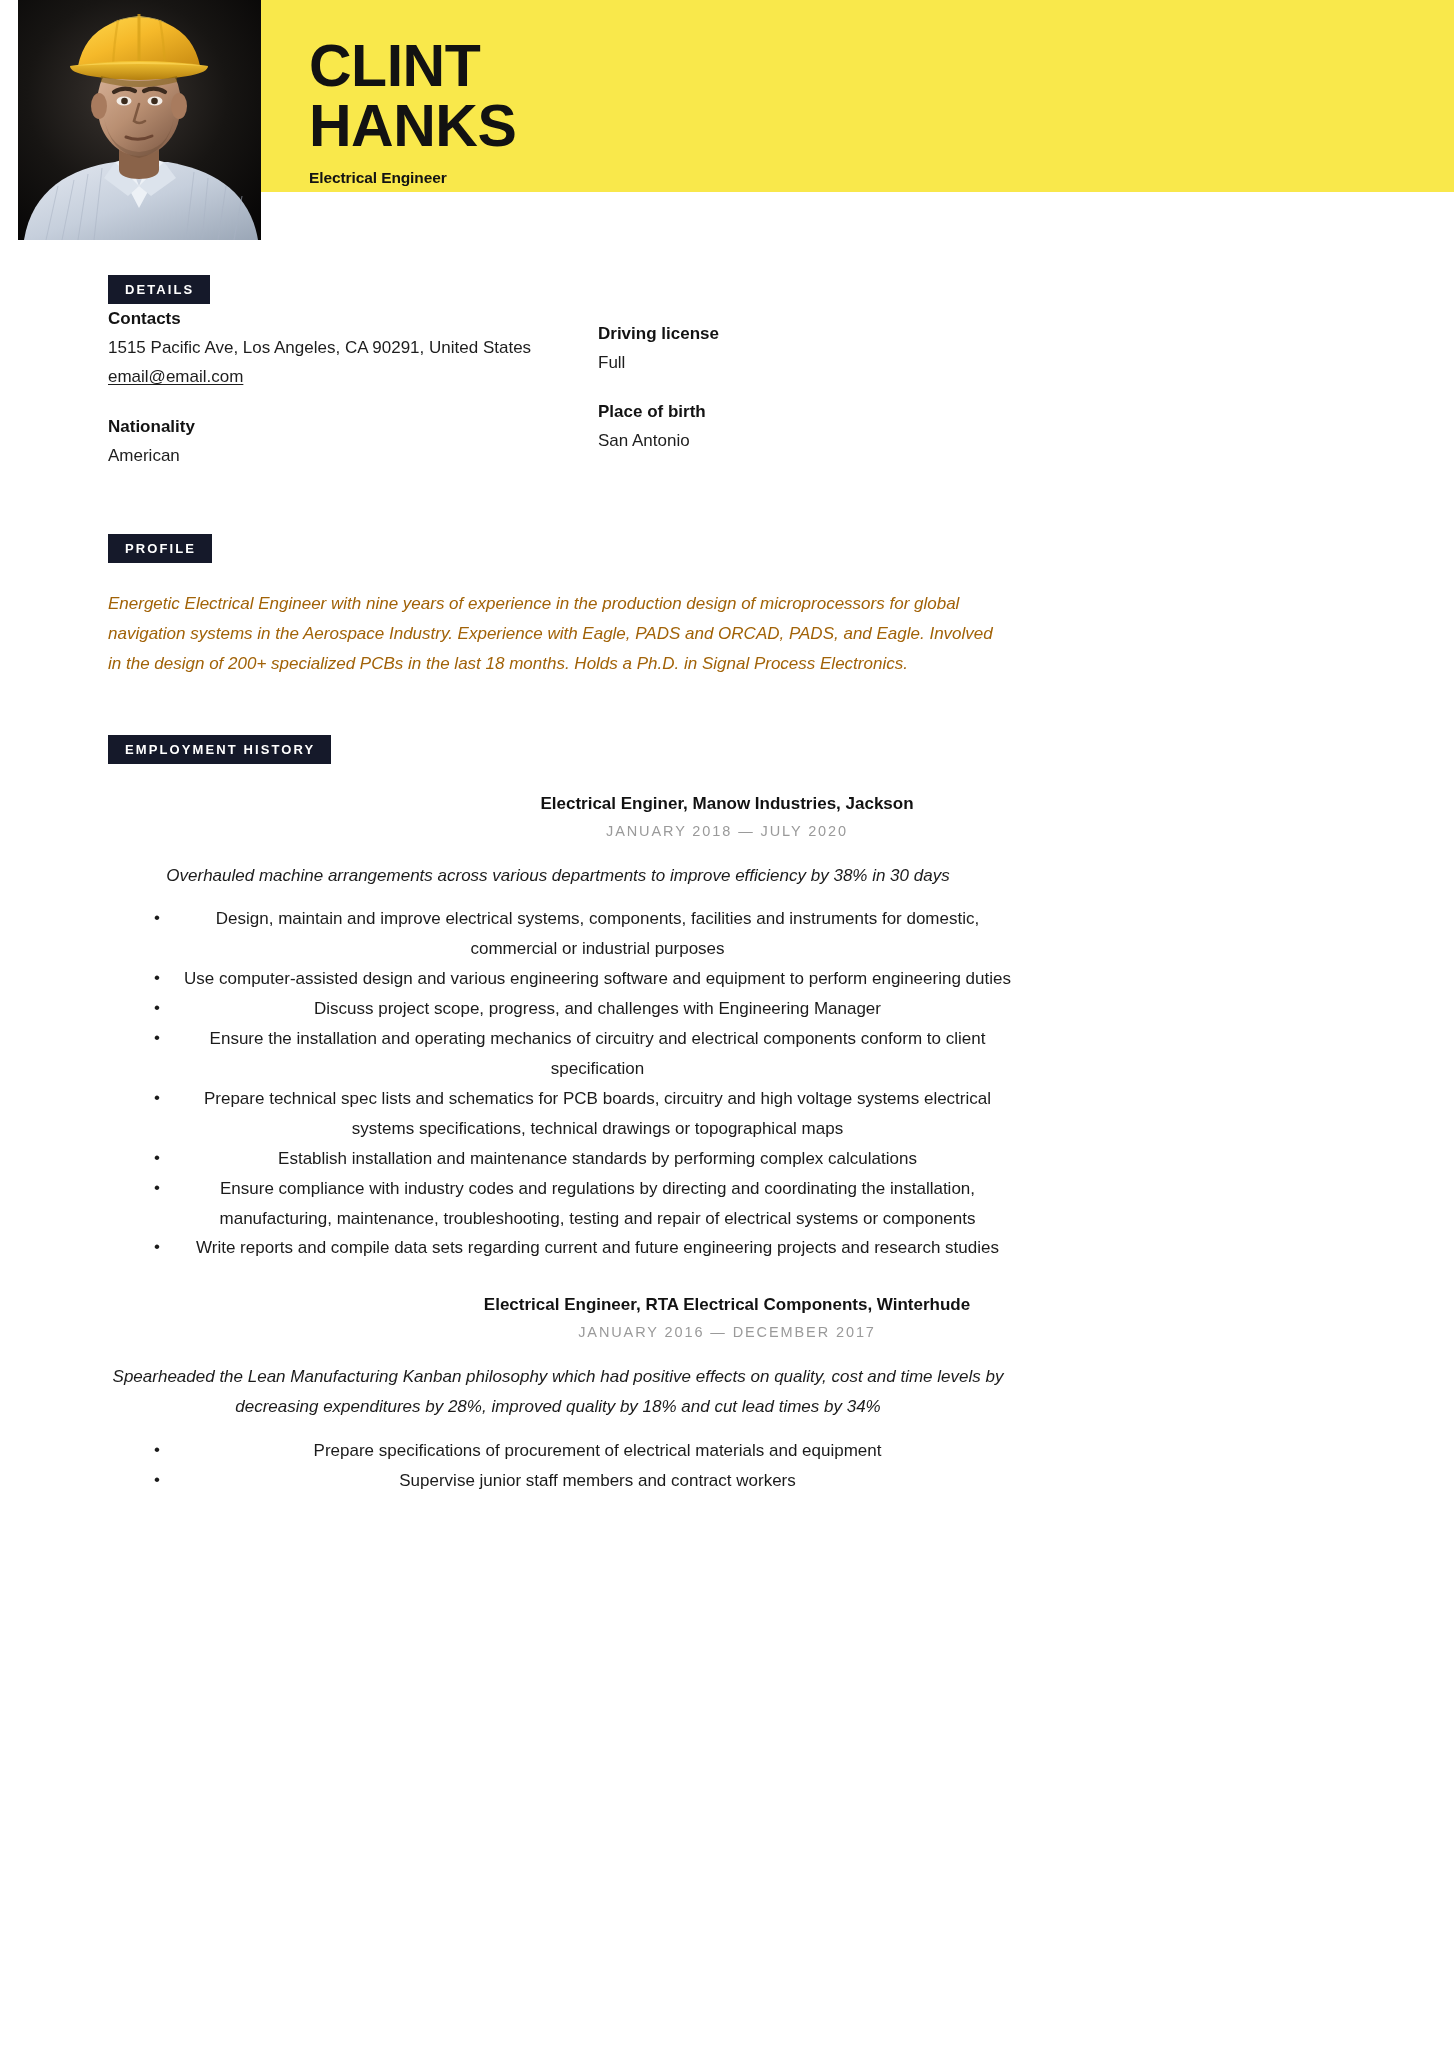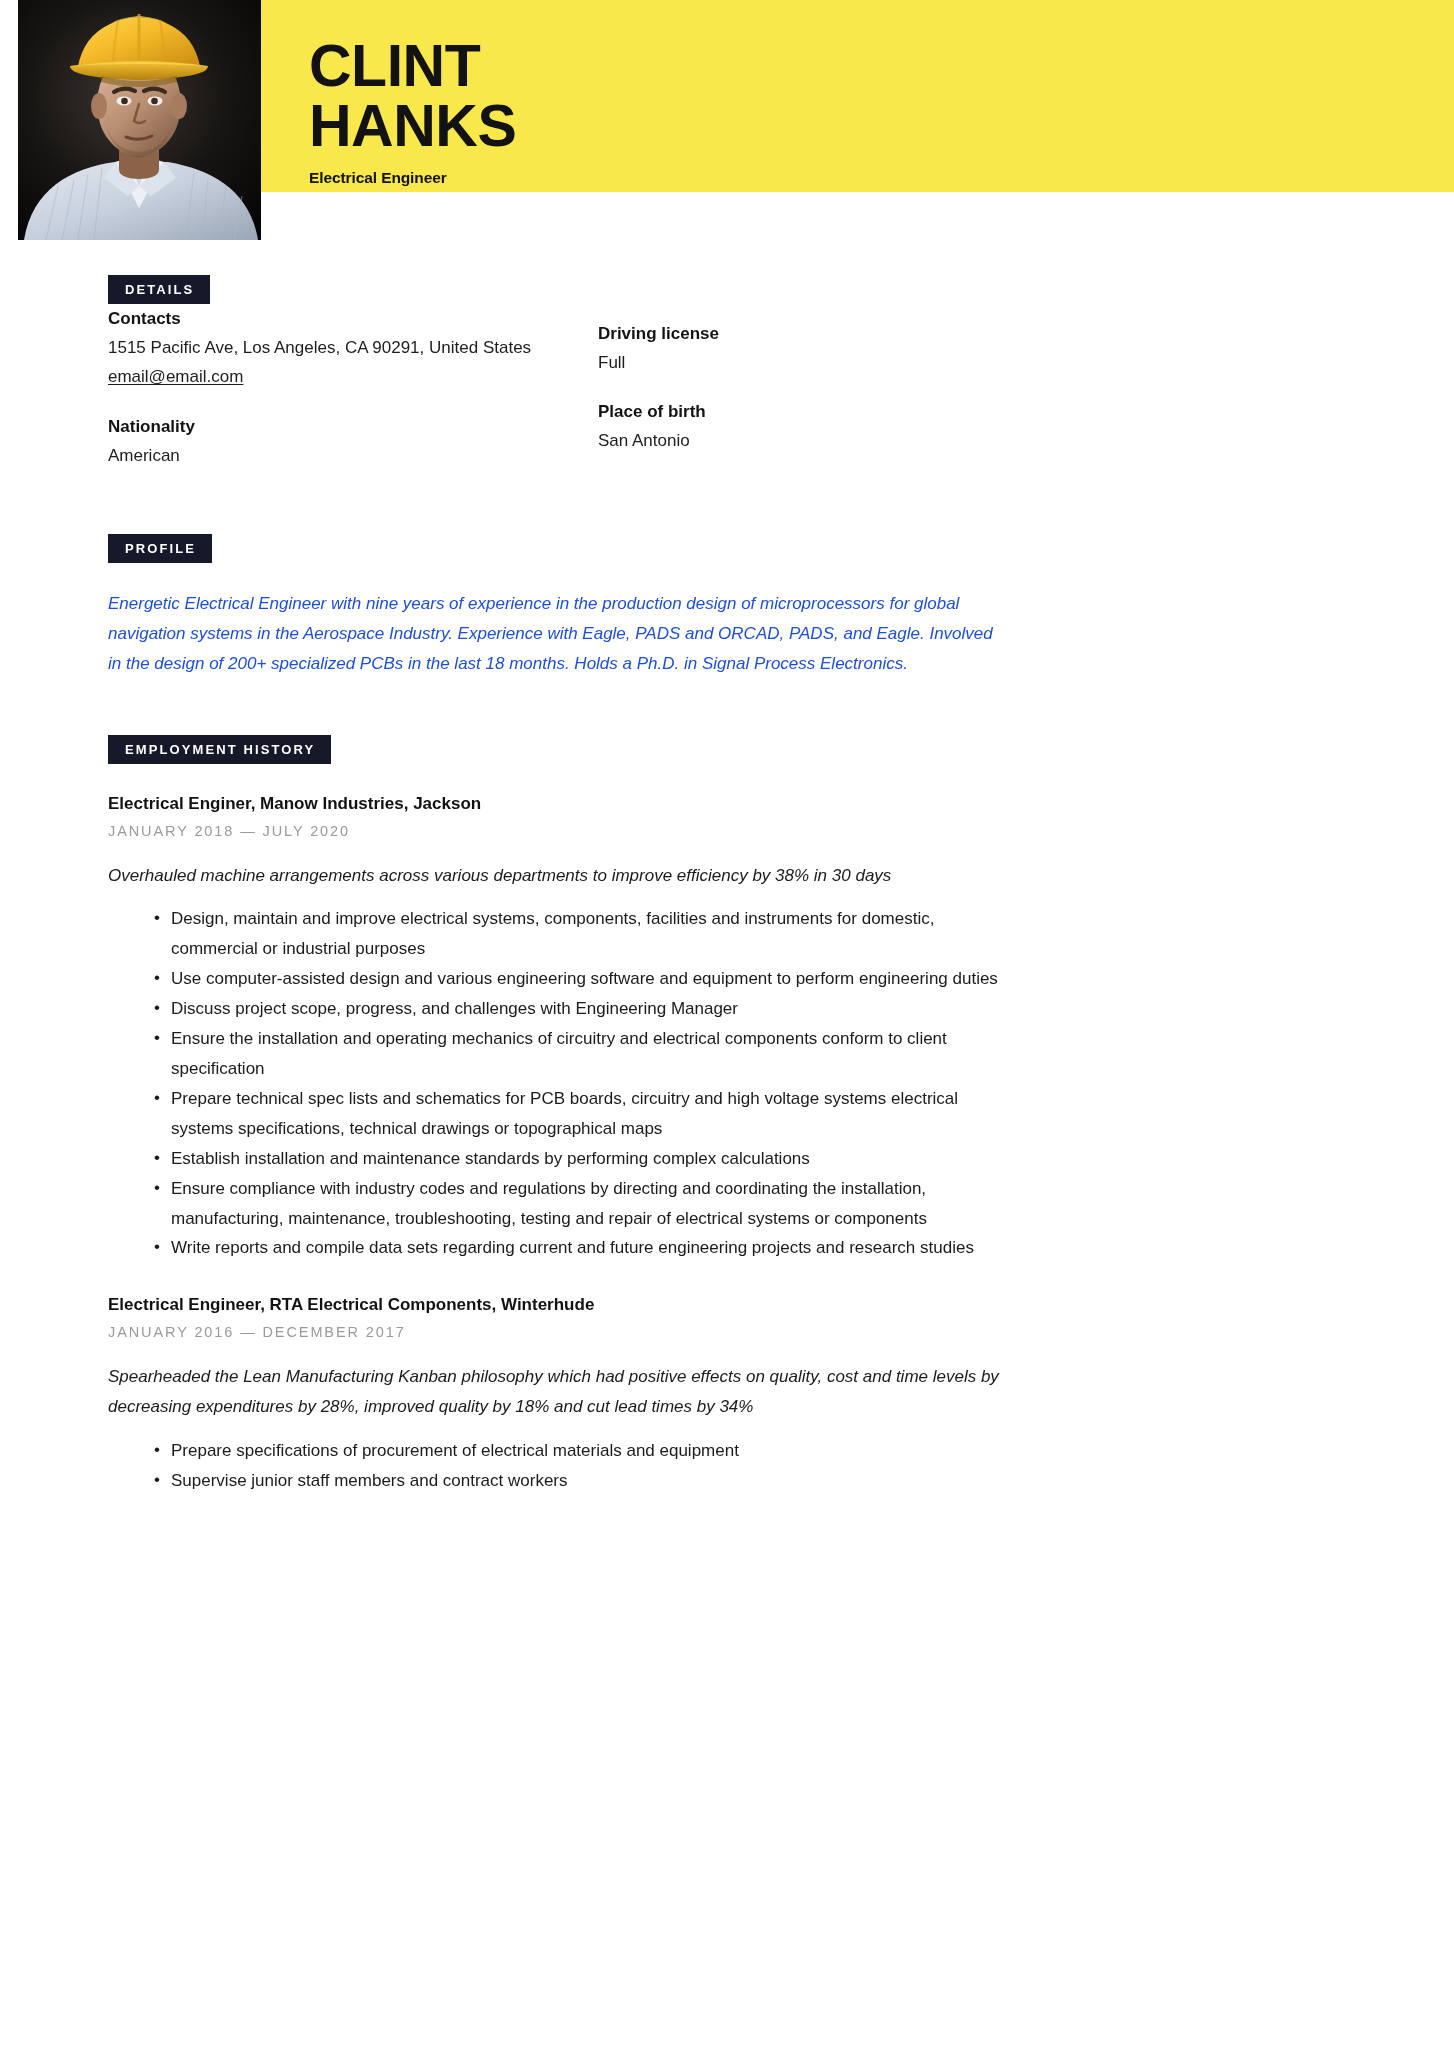--- a/index.html
+++ b/index.html
@@ -115,28 +115,28 @@
   .det-group { margin-bottom: 0; }
   .det-group + .det-group { margin-top: 20px; }
 
   
   .profile-block { margin-top: 64px; }
   .profile-text {
     margin-top: 26px;
     font-style: italic;
     font-size: 17px;
     line-height: 1.76;
-    color: #1d4ed8;
+    color: #a16207;
     max-width: 900px;
   }
 
   
   .employment-block { margin-top: 56px; }
 
-  .job { margin-top: 28px; }
+  .job { margin-top: 28px; text-align: center; }
   .job-title {
     font-size: 17px;
     font-weight: 700;
     color: #121212;
     line-height: 1.45;
   }
   .job-dates {
     font-size: 14.5px;
     color: #9a9a9a;
     letter-spacing: 1.9px;

